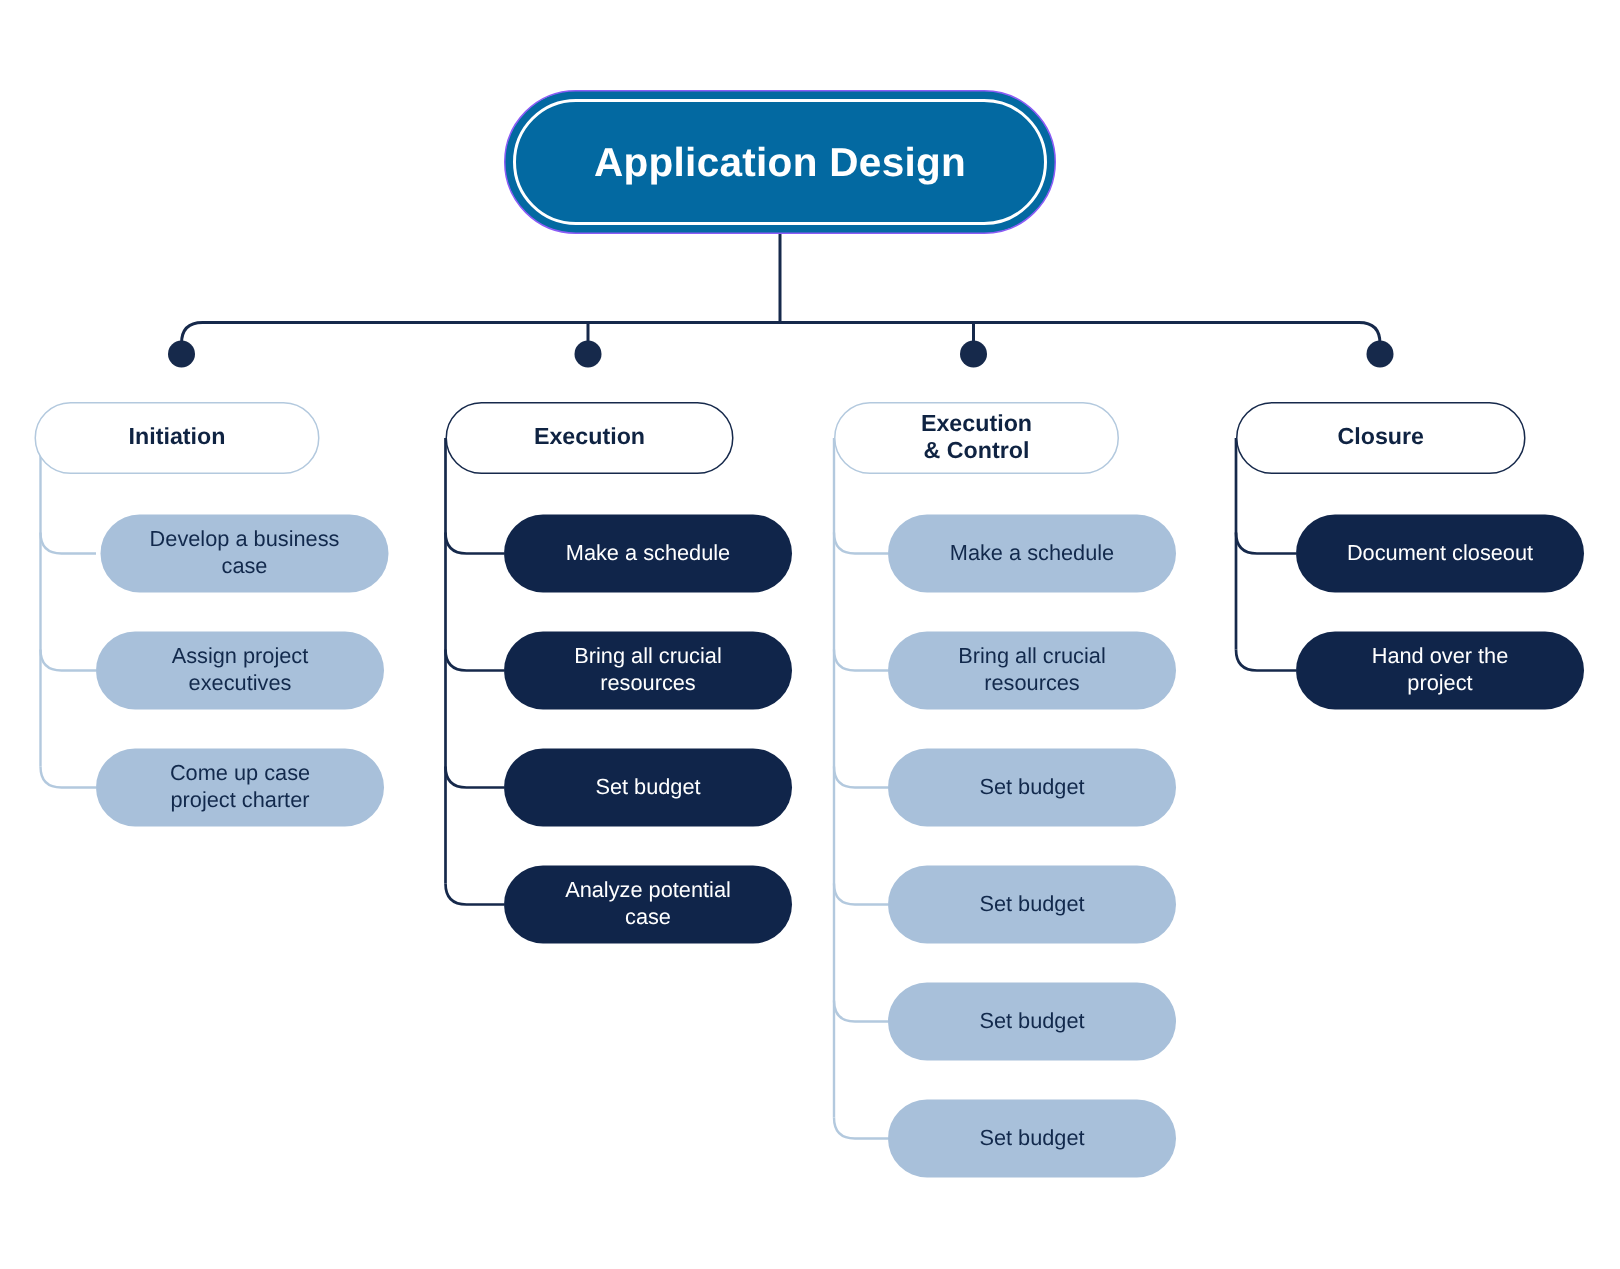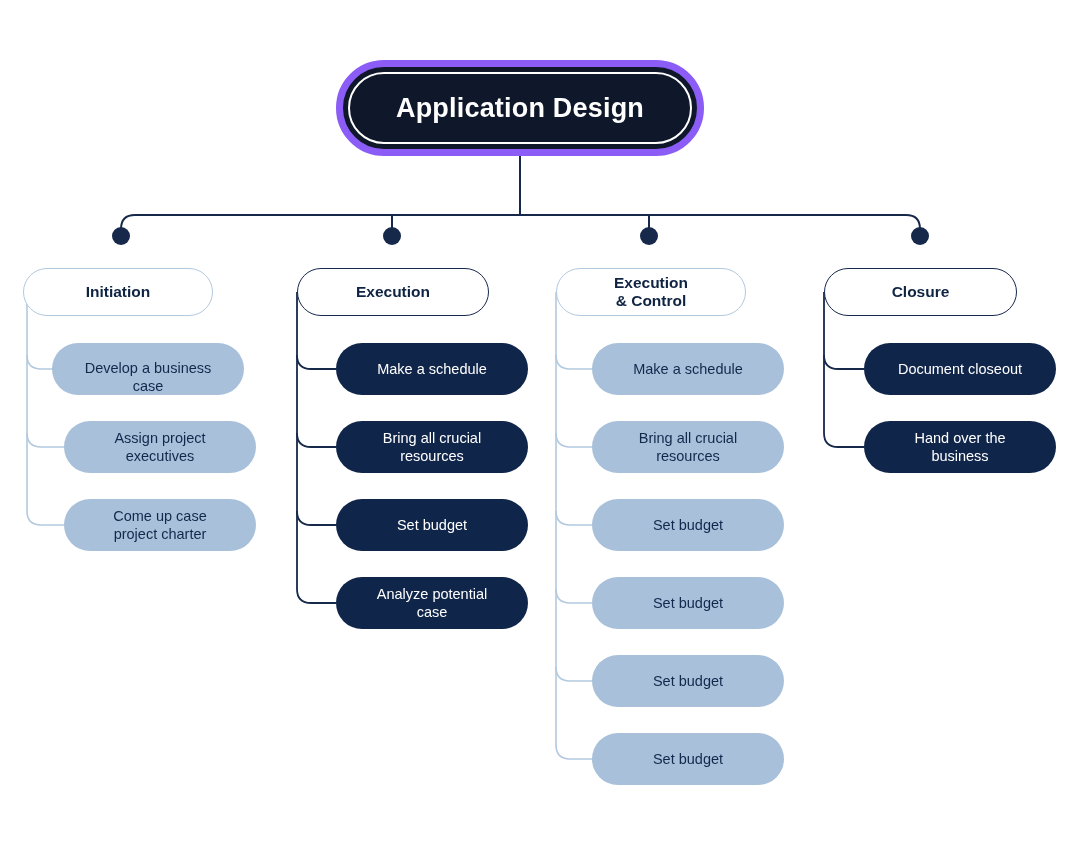--- a/index.html
+++ b/index.html
@@ -28,22 +28,22 @@
   }
 
   
   .root-node {
     position: absolute;
     left: 336px;
     top: 60px;
     width: 368px;
     height: 96px;
     box-sizing: border-box;
-    background: #0f172a;
-    border: 7px solid #8b5cf6;
+    background: #0369a1;
+    border: 1px solid #8b5cf6;
     border-radius: 48px;
     display: flex;
     align-items: center;
     justify-content: center;
   }
   .root-node::after {
     content: "";
     position: absolute;
     left: 5px;
     top: 5px;
@@ -147,21 +147,21 @@
 
   <div class="root-node">
     <span class="root-label">Application Design</span>
   </div>
 
   <div id="columns-host">
       <div class="column" style="left: 0px;">
         <div class="col-header light" style="left: 23px; width: 190px; text-align: center;">
           <span class="hdr-text">Initiation</span>
         </div>
-        <div class="pill light" style="left: 52px; width: 192px; top: 75px; align-items: flex-end;">
+        <div class="pill light" style="left: 67px; width: 192px; top: 75px;">
           <span class="pill-text">Develop a business
 case</span>
         </div>
         <div class="pill light" style="left: 64px; width: 192px; top: 153px;">
           <span class="pill-text">Assign project
 executives</span>
         </div>
         <div class="pill light" style="left: 64px; width: 192px; top: 231px;">
           <span class="pill-text">Come up case
 project charter</span>
@@ -213,17 +213,17 @@
       </div>
       <div class="column" style="left: 0px;">
         <div class="col-header dark" style="left: 824px; width: 193px; text-align: right;">
           <span class="hdr-text">Closure</span>
         </div>
         <div class="pill dark" style="left: 864px; width: 192px; top: 75px;">
           <span class="pill-text">Document closeout</span>
         </div>
         <div class="pill dark" style="left: 864px; width: 192px; top: 153px;">
           <span class="pill-text">Hand over the
-business</span>
+project</span>
         </div>
       </div>
     </div>
 </div>
 
 </body></html>

